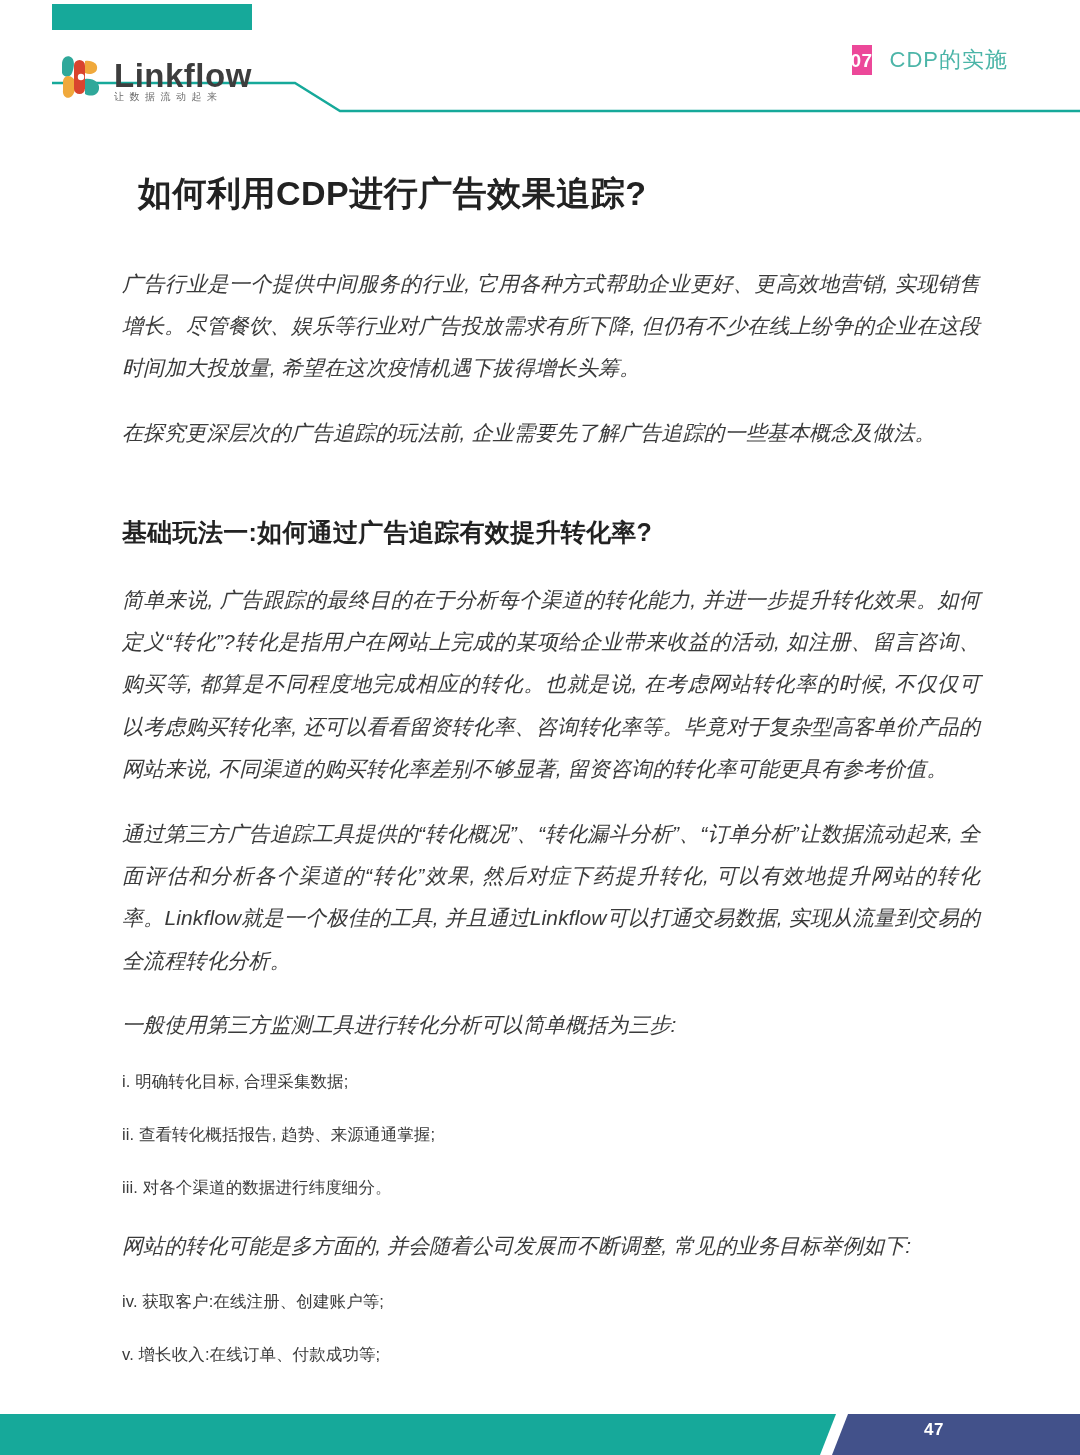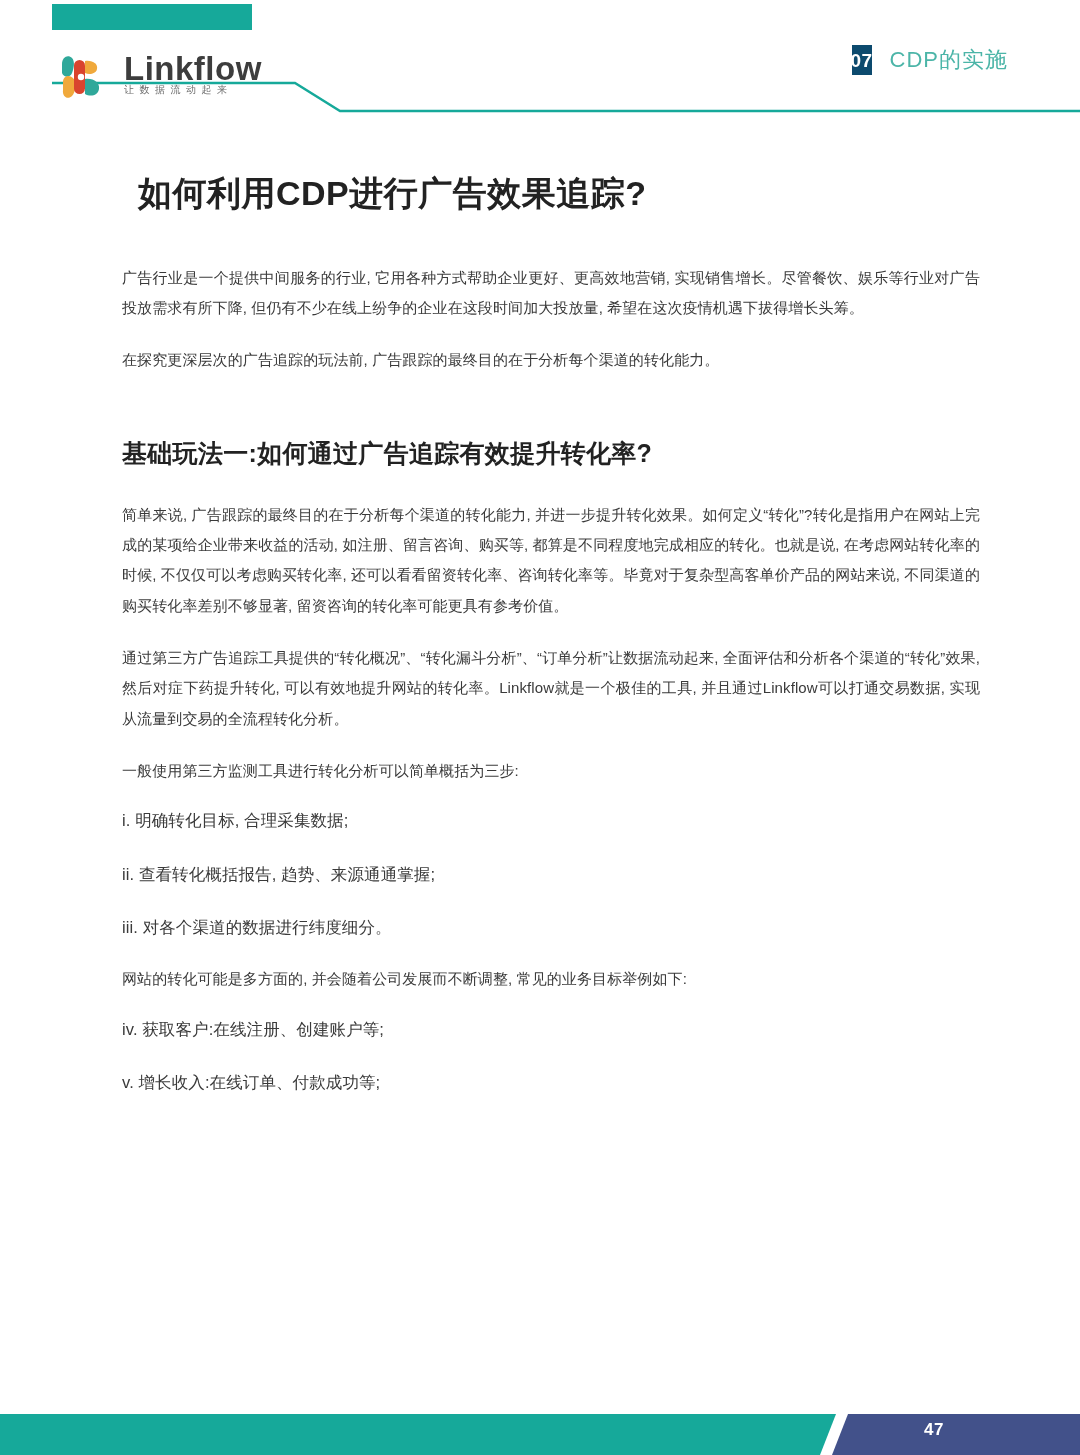--- a/index.html
+++ b/index.html
@@ -43,21 +43,21 @@
   
   .chapter-marker {
     position: absolute;
     right: 72px;
     top: 45px;
     display: flex;
     align-items: center;
     gap: 18px;
   }
   .chapter-num {
-    background: #0c4a6e;
+    background: #ec4899;
     color: #ffffff;
     font-size: 19px;
     font-weight: bold;
     letter-spacing: 0.5px;
     width: 20px;
     height: 30px;
     display: flex;
     align-items: center;
     justify-content: center;
     line-height: 1;
@@ -68,22 +68,22 @@
     letter-spacing: 1px;
     white-space: nowrap;
   }
 
   
   .logo-wrap {
     position: absolute;
     left: 58px;
     top: 52px;
     display: flex;
-    align-items: flex-start;
-    gap: 20px;
+    align-items: flex-end;
+    gap: 10px;
   }
   .logo-mark {
     width: 46px;
     height: 50px;
     flex: none;
   }
   .logo-text-block {
     display: flex;
     flex-direction: column;
     justify-content: center;
@@ -127,26 +127,27 @@
   }
   h3.sub-title {
     font-size: 17px;
     font-weight: bold;
     color: #262626;
     margin: 44px 0 20px 0;
     letter-spacing: 0.2px;
     line-height: 1.4;
   }
   p.para {
-    font-size: 15px;
+    font-size: 21px;
     line-height: 2.02;
     color: #3a3a3a;
     margin: 0 0 22px 0;
     text-align: justify;
     letter-spacing: 0.1px;
+    font-style: italic;
   }
   p.para.tight { margin-bottom: 18px; }
   p.listitem {
     font-size: 16.5px;
     line-height: 2.02;
     color: #3a3a3a;
     margin: 0 0 20px 0;
     letter-spacing: 0.1px;
   }
 
@@ -200,21 +201,21 @@
       <div class="logo-wordmark">Linkflow</div>
       <div class="logo-tagline">让数据流动起来</div>
     </div>
   </div>
 
   <div class="content">
 
     <h1 class="doc-title">如何利用CDP进行广告效果追踪?</h1>
 
     <p class="para">广告行业是一个提供中间服务的行业, 它用各种方式帮助企业更好、更高效地营销, 实现销售增长。尽管餐饮、娱乐等行业对广告投放需求有所下降, 但仍有不少在线上纷争的企业在这段时间加大投放量, 希望在这次疫情机遇下拔得增长头筹。</p>
-    <p class="para">在探究更深层次的广告追踪的玩法前, 广告跟踪的最终目的在于分析每个渠道的转化能力。</p>
+    <p class="para">在探究更深层次的广告追踪的玩法前, 企业需要先了解广告追踪的一些基本概念及做法。</p>
 
     <h2 class="section-title">基础玩法一:如何通过广告追踪有效提升转化率?</h2>
 
     <p class="para">简单来说, 广告跟踪的最终目的在于分析每个渠道的转化能力, 并进一步提升转化效果。如何定义“转化”?转化是指用户在网站上完成的某项给企业带来收益的活动, 如注册、留言咨询、购买等, 都算是不同程度地完成相应的转化。也就是说, 在考虑网站转化率的时候, 不仅仅可以考虑购买转化率, 还可以看看留资转化率、咨询转化率等。毕竟对于复杂型高客单价产品的网站来说, 不同渠道的购买转化率差别不够显著, 留资咨询的转化率可能更具有参考价值。</p>
     <p class="para">通过第三方广告追踪工具提供的“转化概况”、“转化漏斗分析”、“订单分析”让数据流动起来, 全面评估和分析各个渠道的“转化”效果, 然后对症下药提升转化, 可以有效地提升网站的转化率。Linkflow就是一个极佳的工具, 并且通过Linkflow可以打通交易数据, 实现从流量到交易的全流程转化分析。</p>
     <p class="para tight">一般使用第三方监测工具进行转化分析可以简单概括为三步:</p>
 
     <p class="listitem">i. 明确转化目标, 合理采集数据;</p>
     <p class="listitem">ii. 查看转化概括报告, 趋势、来源通通掌握;</p>
     <p class="listitem">iii. 对各个渠道的数据进行纬度细分。</p>

